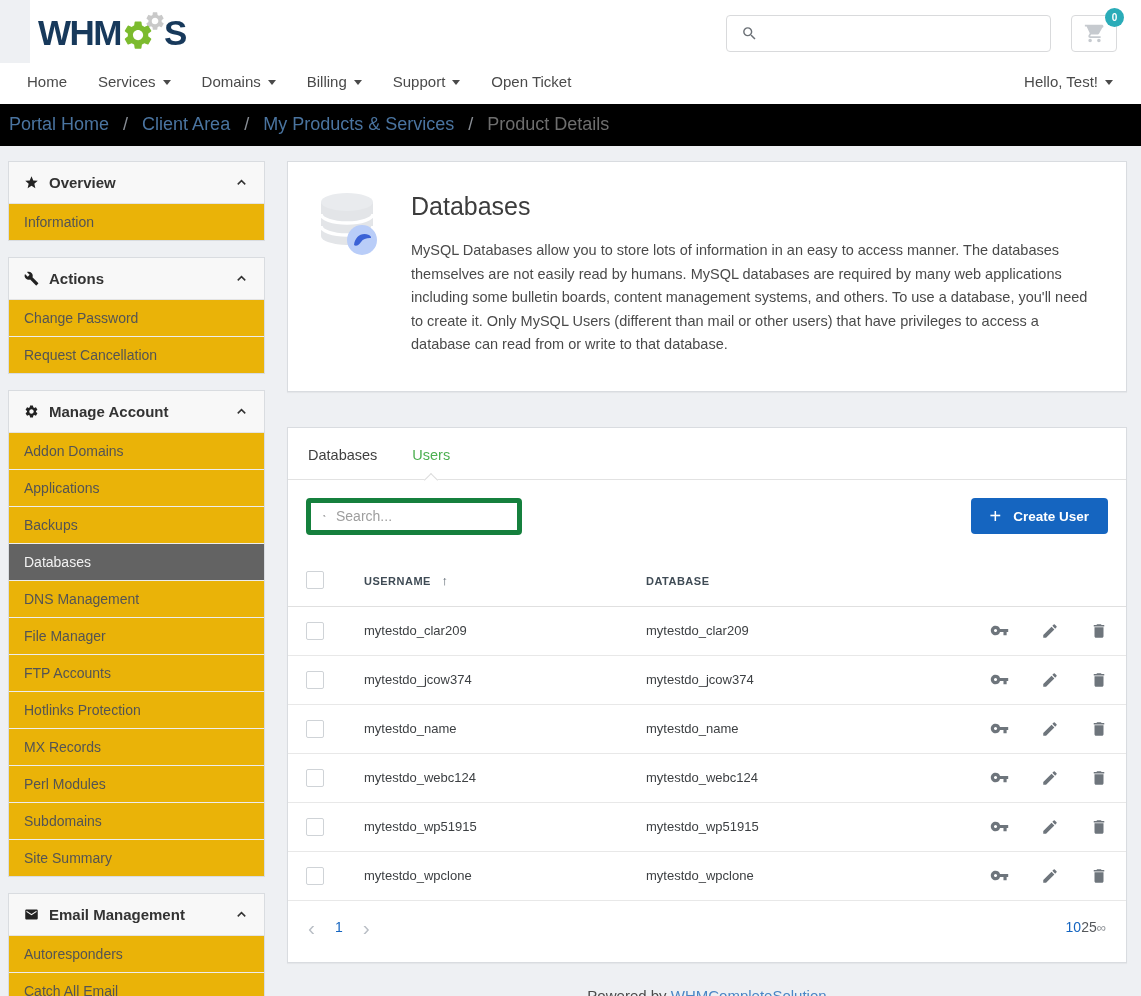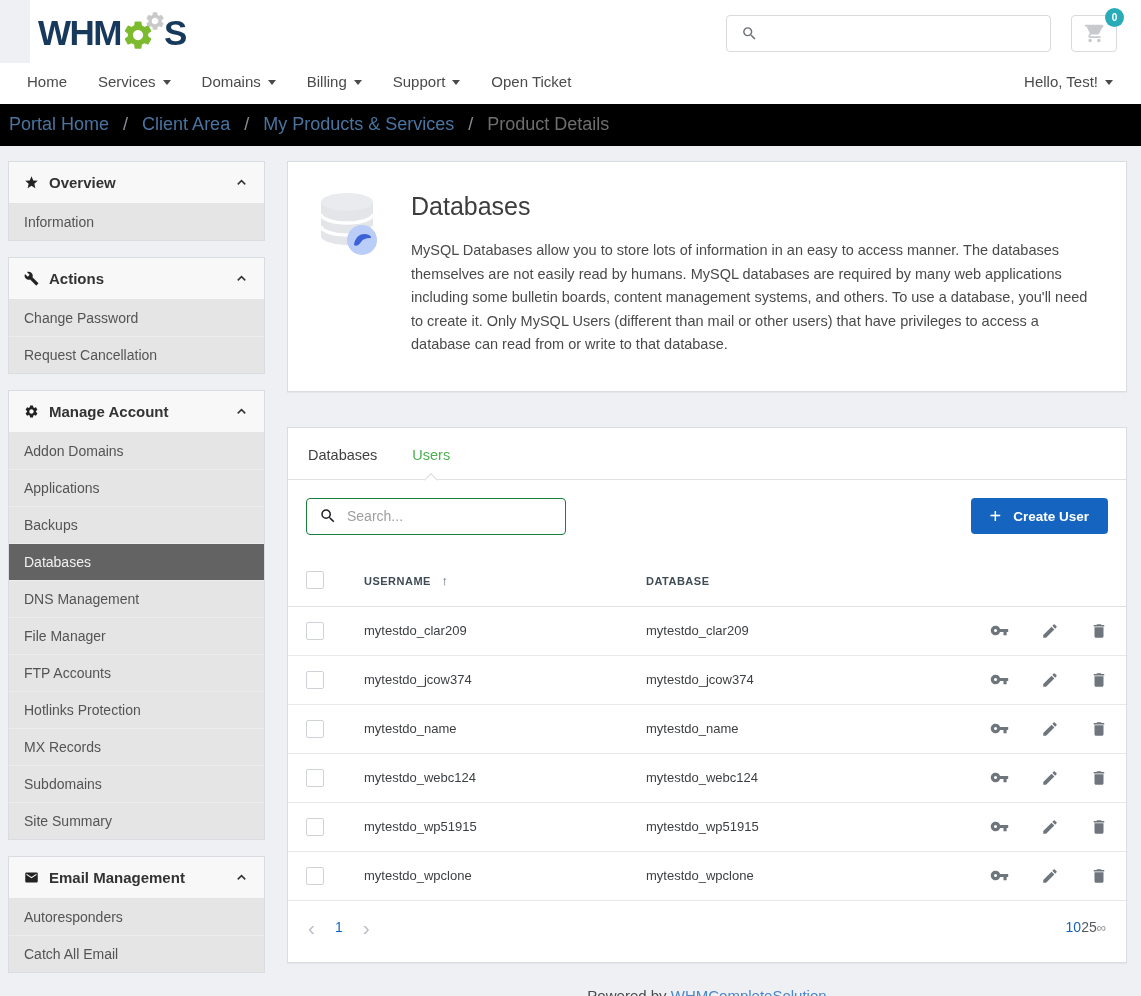--- a/index.html
+++ b/index.html
@@ -77,21 +77,21 @@
   .panel-header {
     background:#f8f8f8; border-bottom:1px solid #e4e4e4;
     padding:12px 15px; display:flex; align-items:center;
     font-size:15px; font-weight:bold; color:#333; cursor:pointer;
   }
   .panel-header .p-icon { color:#222; margin-right:10px; display:flex; }
   .panel-header .p-title { flex:1; }
   .panel-header .chev { color:#333; display:flex; }
   .side-item {
     display:block; padding:10px 15px; font-size:14px; color:#545454;
-    text-decoration:none; cursor:pointer; background:#e5e5e5;
+    text-decoration:none; cursor:pointer; background:#eab308;
   }
   .side-item + .side-item { border-top:1px solid #ededed; }
   .side-item.active { background:var(--sidebar-active-bg,#636363); color:#f2f2f2; }
   
   .card { background:#fff; border:1px solid #d9dce0; box-shadow:0 1px 1px rgba(0,0,0,.04); }
   .intro-card { padding:26px 25px 34px 25px; display:flex; gap:28px; margin-bottom:35px; }
   .big-icon { flex-shrink:0; width:70px; padding-top:2px; }
   .intro-title { font-size:25px; font-weight:400; color:#3c3c3c; margin:4px 0 18px; }
   .intro-desc { font-size:14.5px; line-height:23.5px; color:#4a4a4a; max-width:706px; }
   
@@ -99,21 +99,21 @@
   .tab { font-size:14.5px; color:#3f3f3f; padding-bottom:16px; margin-right:35px; cursor:pointer; position:relative; }
   .tab.active { color:var(--tab-active-green,#4caf50); }
   .notch {
     position:absolute; bottom:-6px; left:50%;
     width:10px; height:10px; background:#fff;
     border-left:1px solid #dcdcdc; border-top:1px solid #dcdcdc;
     transform:translateX(-50%) rotate(45deg);
   }
   .toolbar { display:flex; justify-content:space-between; align-items:center; padding:18px 18px 14px; }
   .search-box {
-    width:260px; height:37px; border:1px solid #15803d; border-radius:4px;
+    width:216px; height:37px; border:5px solid #15803d; border-radius:4px;
     display:flex; align-items:center;
   }
   .search-box svg { margin:0 10px 0 12px; color:#202124; }
   .search-box input {
     border:none; outline:none; flex:1; font-size:14px;
     font-family:"Liberation Sans", sans-serif; color:#444;
   }
   .search-box input::placeholder { color:#9e9e9e; }
   .create-btn {
     background:var(--button-blue,#1565c0); color:#fff; border:none; border-radius:4px;
@@ -280,20 +280,21 @@
       <div class="panel-body">
         <a class="side-item">Addon Domains</a>
         <a class="side-item">Applications</a>
         <a class="side-item">Backups</a>
         <a class="side-item active">Databases</a>
         <a class="side-item">DNS Management</a>
         <a class="side-item">File Manager</a>
         <a class="side-item">FTP Accounts</a>
         <a class="side-item">Hotlinks Protection</a>
         <a class="side-item">MX Records</a>
+        <a class="side-item">Perl Modules</a>
         <a class="side-item">Subdomains</a>
         <a class="side-item">Site Summary</a>
       </div>
     </div>
 
     <div class="panel">
       <div class="panel-header">
         <span class="p-icon">
             <svg width="15" height="15" viewBox="0 0 24 24">
               <use href="#i-mail" fill="currentColor"></use>

